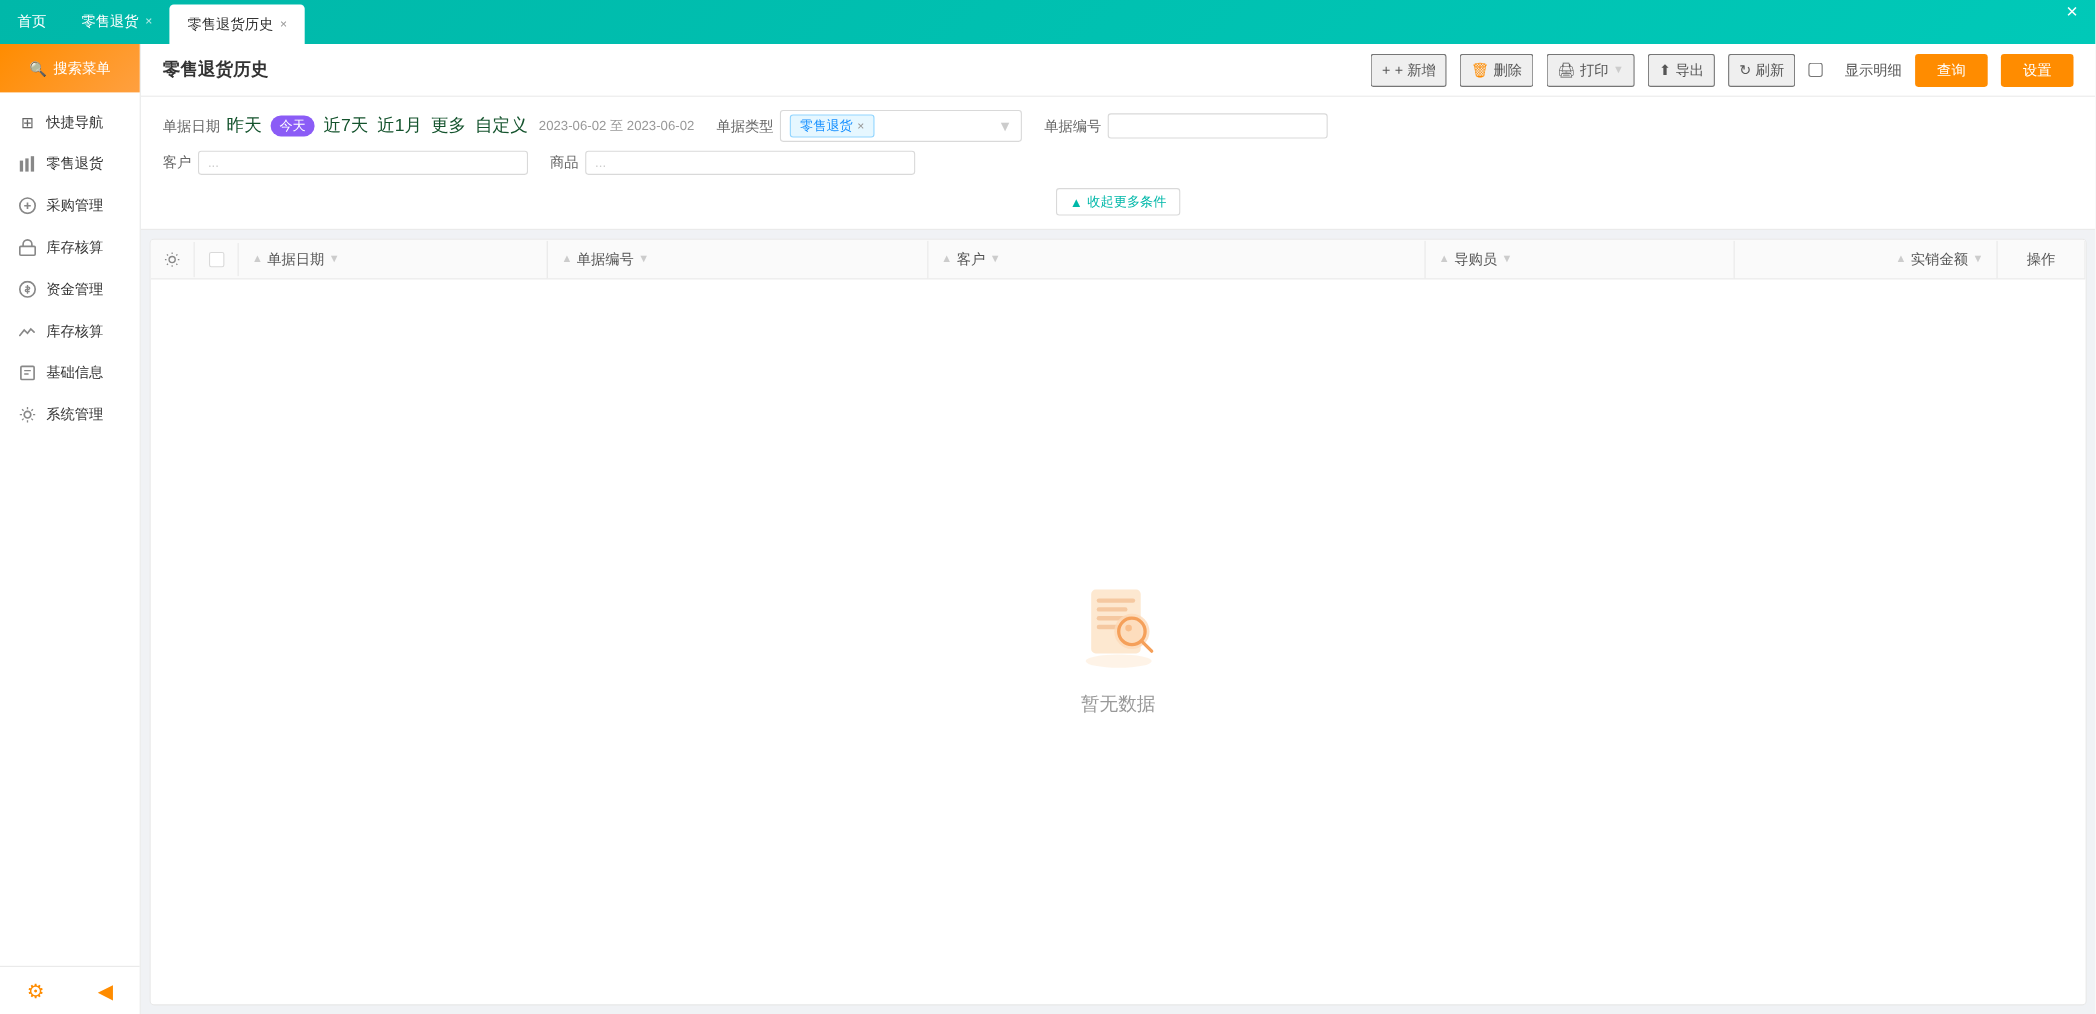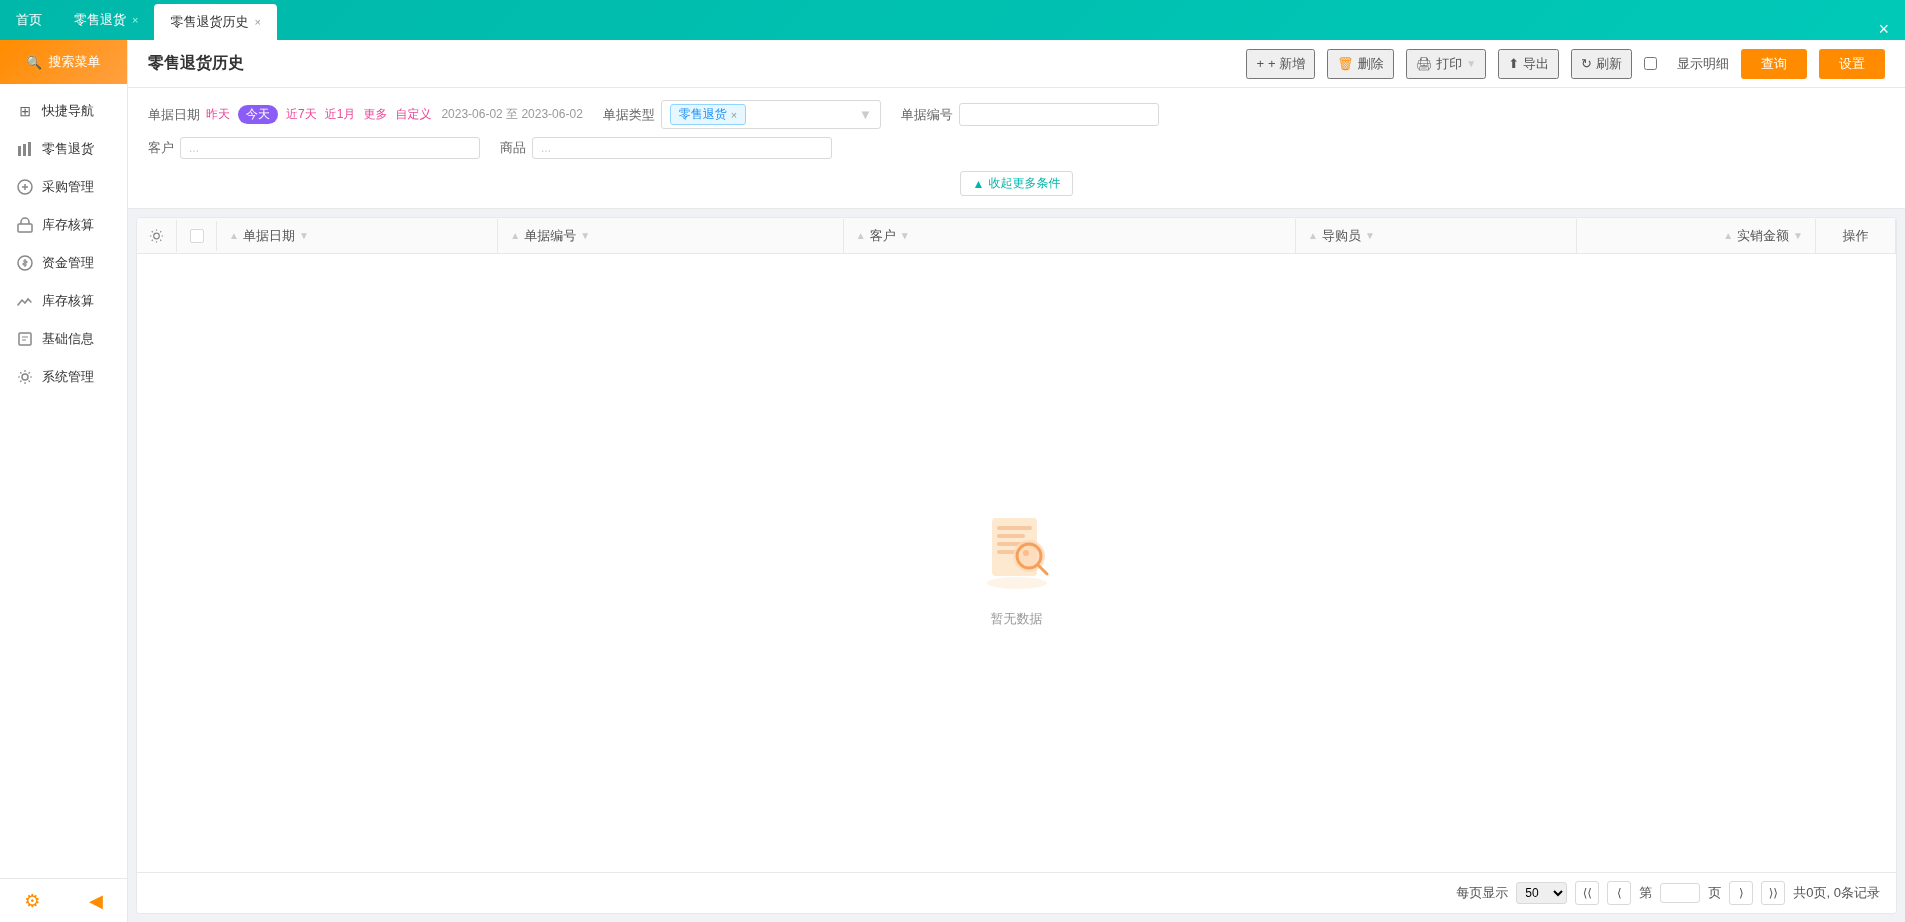--- a/index.html
+++ b/index.html
@@ -3,21 +3,21 @@
   <meta charset="utf-8">
   <style>
     * { box-sizing: border-box; margin: 0; padding: 0; font-family: 'Microsoft YaHei', Arial, sans-serif; }
     body { width: 1905px; height: 922px; overflow: hidden; background: #f5f5f5; display: flex; flex-direction: column; }
 
     
     .top-bar {
       height: 40px;
       background: linear-gradient(135deg, #00b8a9 0%, #00c9b8 100%);
       display: flex;
-      align-items: flex-end;
+      align-items: flex-start;
       padding: 0 0 0 0;
       flex-shrink: 0;
     }
     .top-bar-tabs {
       display: flex;
       align-items: stretch;
       height: 100%;
       flex: 1;
     }
     .top-tab {
@@ -202,22 +202,22 @@
       white-space: nowrap;
       color: #666;
       font-size: 13px;
     }
     .filter-date-options {
       display: flex;
       align-items: center;
       gap: 8px;
     }
     .date-opt {
-      font-size: 12px;
-      color: #ec4899;
+      font-size: 16px;
+      color: #14532d;
       cursor: pointer;
     }
     .date-opt.today {
       background: #8b5cf6;
       color: #fff;
       padding: 1px 8px;
       border-radius: 10px;
       font-size: 12px;
     }
     .date-range {
@@ -319,21 +319,21 @@
       flex-direction: column;
       align-items: center;
       justify-content: center;
       gap: 12px;
     }
     .empty-icon {
       width: 100px;
       height: 100px;
     }
     .empty-text {
-      font-size: 13px;
+      font-size: 17px;
       color: #999;
       text-align: right;
     }
 
     
     .pagination {
       display: flex;
       align-items: center;
       justify-content: flex-end;
       padding: 8px 16px;
@@ -626,33 +626,16 @@
           <rect x="30" y="44" width="32" height="4" rx="2" fill="#f5c8a0"></rect>
           <rect x="30" y="52" width="20" height="4" rx="2" fill="#f5c8a0"></rect>
           <circle cx="62" cy="58" r="16" fill="#fcd9b8" opacity="0.8"></circle>
           <circle cx="62" cy="58" r="12" fill="none" stroke="#f5a05a" stroke-width="3"></circle>
           <line x1="71" y1="67" x2="80" y2="76" stroke="#f5a05a" stroke-width="3" stroke-linecap="round"></line>
           <circle cx="59" cy="55" r="3" fill="#f5a05a" opacity="0.5"></circle>
         </svg>
         <span class="empty-text">暂无数据</span>
       </div>
 
-      <div class="pagination">
-        <span>每页显示</span>
-        <select class="pagination-select">
-          <option value="10">10</option>
-          <option value="20">20</option>
-          <option value="50" selected="">50</option>
-          <option value="100">100</option>
-        </select>
-        <div class="pagination-nav-btn">⟨⟨</div>
-        <div class="pagination-nav-btn">⟨</div>
-        <span>第</span>
-        <input class="pagination-input" type="text" style="">
-        <span>页</span>
-        <div class="pagination-nav-btn">⟩</div>
-        <div class="pagination-nav-btn">⟩⟩</div>
-        <span>共0页, 0条记录</span>
-      </div>
     </div>
 
   </div>
 </div>
 
 </body></html>

